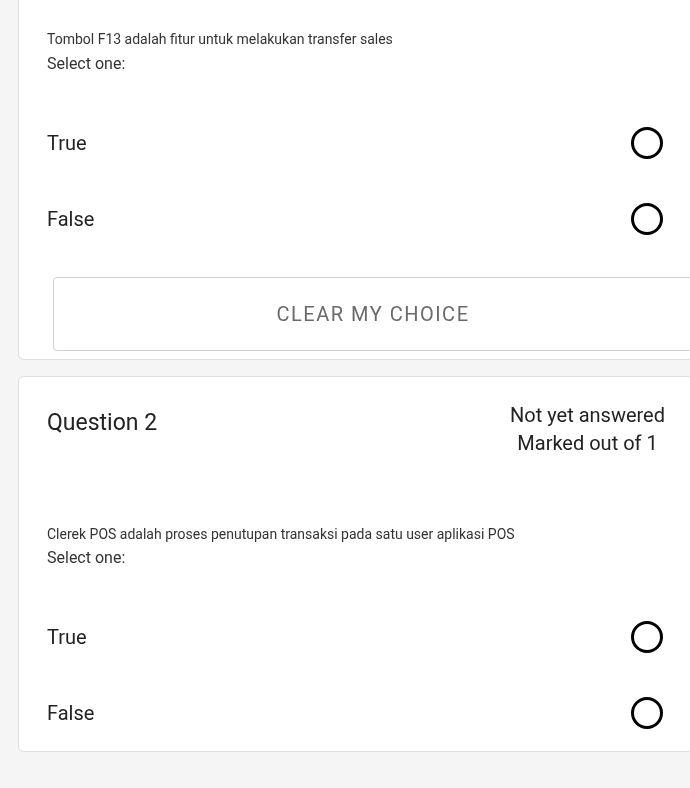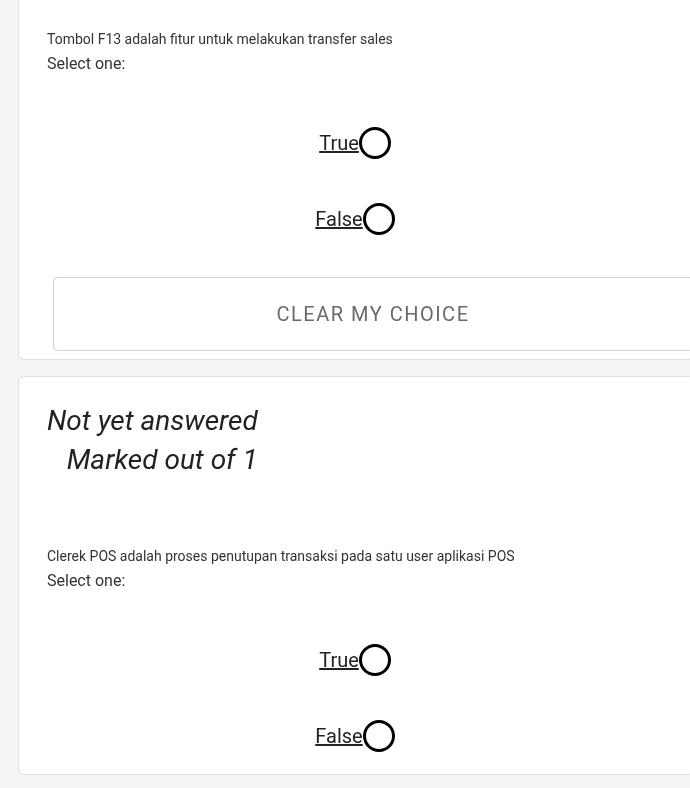--- a/index.html
+++ b/index.html
@@ -28,24 +28,23 @@
     }
     .select-one {
       font-size: 16px;
       color: #333;
       margin-top: 4px;
       margin-bottom: 32px;
     }
     .option {
       display: flex;
       align-items: center;
-      justify-content: center;
+      justify-content: space-between;
       padding: 22px 0;
       cursor: pointer;
-      text-decoration: underline;
     }
     .option-label {
       font-size: 20px;
       color: #222;
     }
     .radio {
       width: 32px;
       height: 32px;
       border: 3px solid #000;
       border-radius: 50%;
@@ -74,24 +73,23 @@
       align-items: flex-start;
       padding-top: 24px;
       padding-bottom: 28px;
     }
     .q-number {
       font-size: 23px;
       color: #222;
       padding-top: 8px;
     }
     .q-status {
-      text-align: right;
-      font-size: 28px;
+      text-align: center;
+      font-size: 20px;
       color: #222;
-      font-style: italic;
     }
     .q-status-line { line-height: 1.4; }
     .card1-top { padding-top: 20px; }
   </style>
 </head>
 <body>
 
 <div class="card" style="border-top:none; border-top-left-radius:0; border-top-right-radius:0;">
   <div class="card-inner card1-top">
     <div class="q-text">Tombol F13 adalah fitur untuk melakukan transfer sales</div>
@@ -107,20 +105,21 @@
     </div>
   </div>
   <button class="clear-btn">CLEAR MY CHOICE</button>
 </div>
 
 <div class="gap"></div>
 
 <div class="card">
   <div class="card-inner">
     <div class="q-header">
+      <div class="q-number">Question 2</div>
       <div class="q-status">
         <div class="q-status-line">Not yet answered</div>
         <div class="q-status-line">Marked out of 1</div>
       </div>
     </div>
 
     <div class="q-text" style="padding-top:0;margin-top:40px;">Clerek POS adalah proses penutupan transaksi pada satu user aplikasi POS</div>
     <div class="select-one">Select one:</div>
 
     <div class="option">

